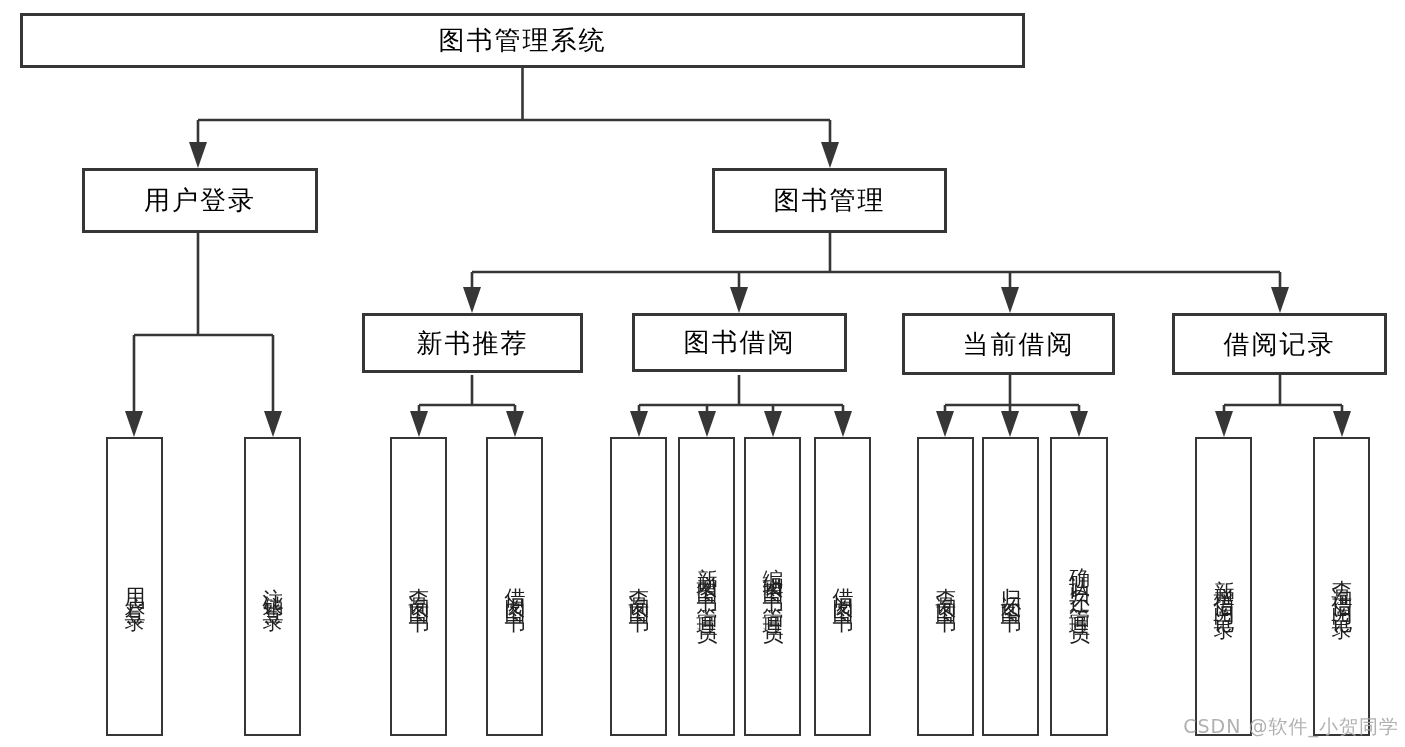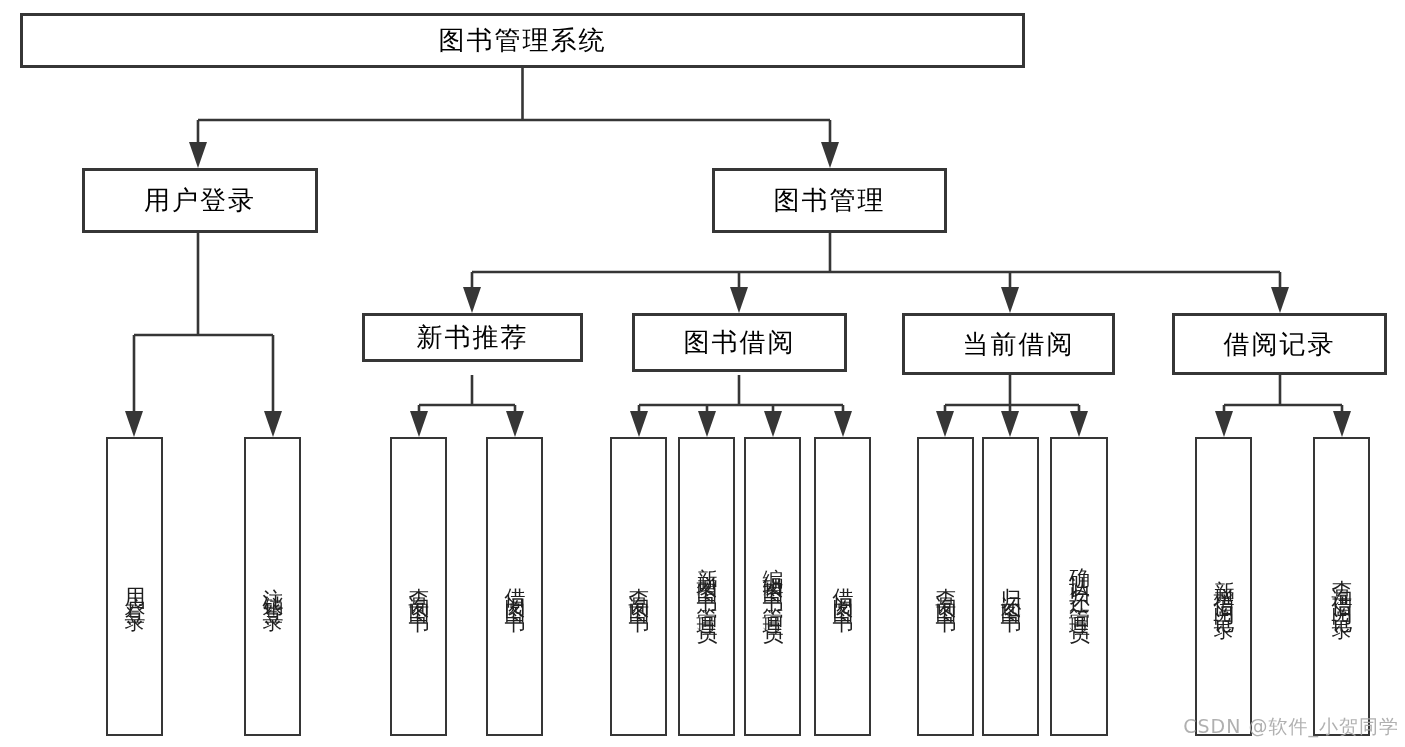--- a/index.html
+++ b/index.html
@@ -139,21 +139,21 @@
     <span class="lbl">图书管理系统</span>
   </div>
 
   <div class="box" style="left:82px; top:168px; width:236px; height:65px;">
     <span class="lbl">用户登录</span>
   </div>
   <div class="box" style="left:712px; top:168px; width:235px; height:65px;">
     <span class="lbl">图书管理</span>
   </div>
 
-  <div class="box" style="left:362px; top:313px; width:221px; height:49px;">
+  <div class="box" style="left:362px; top:313px; width:221px; height:60px;">
     <span class="lbl">新书推荐</span>
   </div>
   <div class="box" style="left:632px; top:313px; width:215px; height:59px;">
     <span class="lbl">图书借阅</span>
   </div>
   <div class="box" style="left:902px; top:313px; width:213px; height:62px;padding-left:20px;">
     <span class="lbl">当前借阅</span>
   </div>
   <div class="box" style="left:1172px; top:313px; width:215px; height:62px;">
     <span class="lbl">借阅记录</span>

